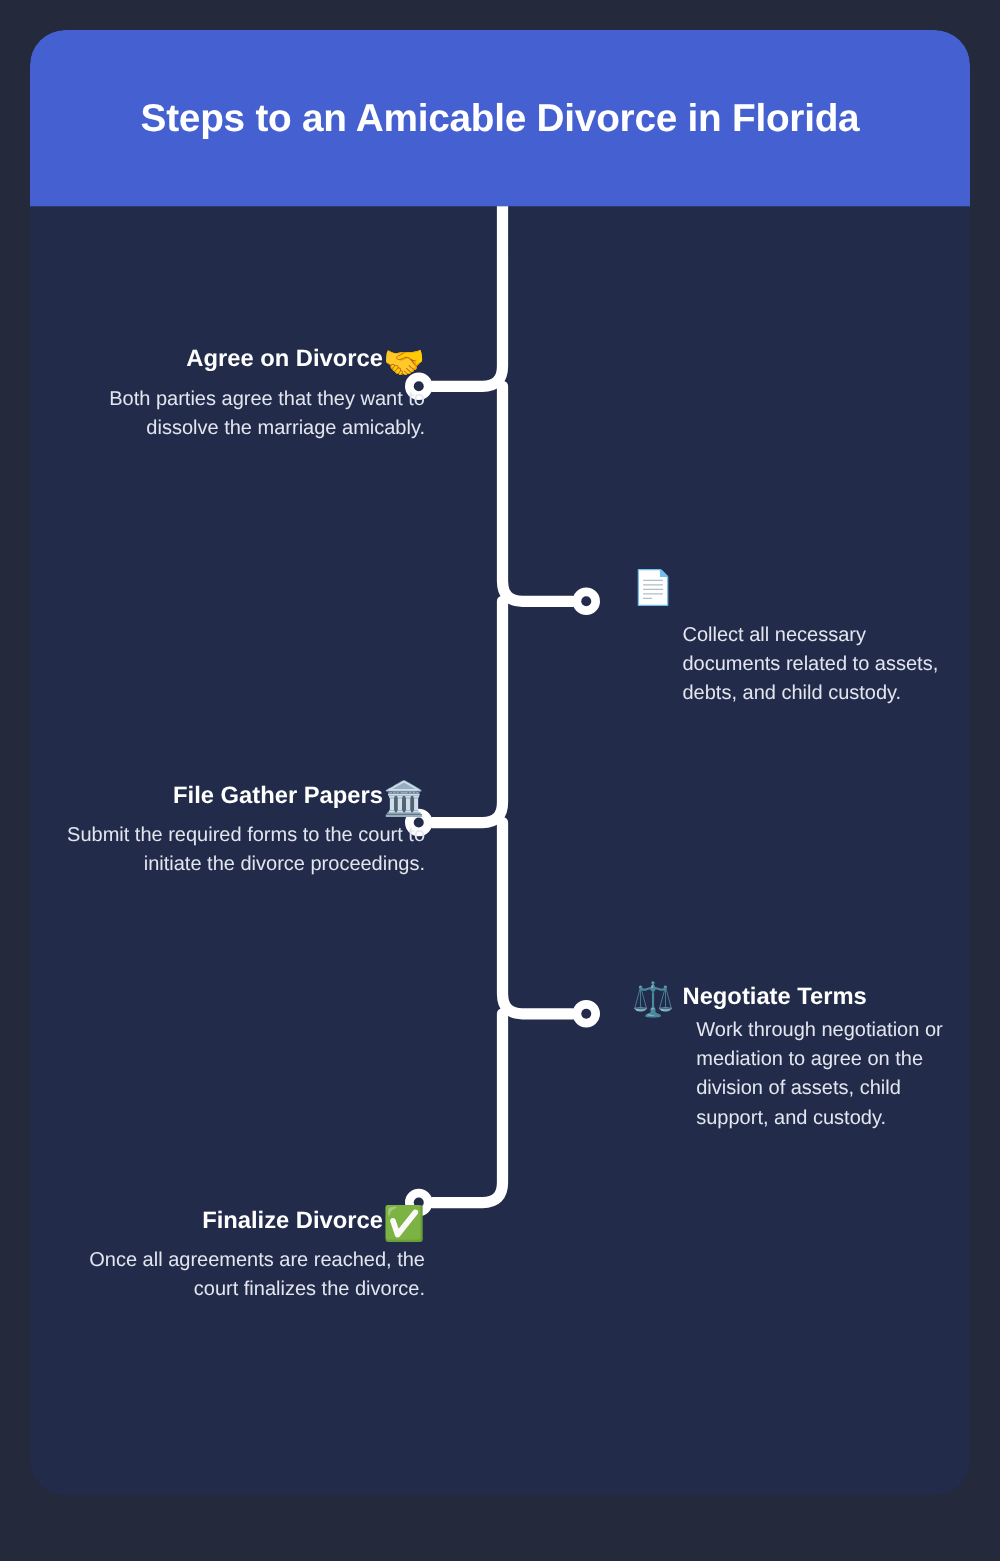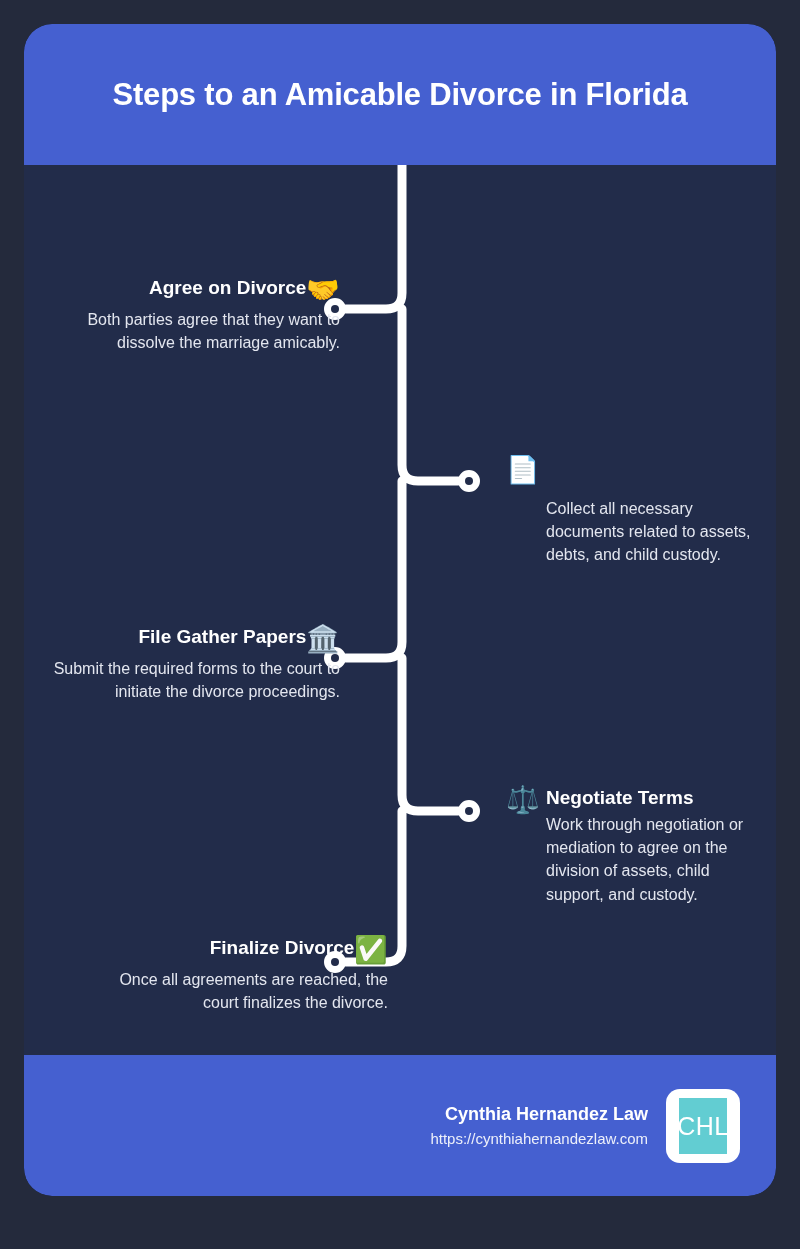--- a/index.html
+++ b/index.html
@@ -221,39 +221,28 @@
       </div>
       <div class="step-desc">Submit the required forms to the court to initiate the divorce proceedings.</div>
     </div>
 
     <div class="node" style="left:434px; top:635px;"></div>
     <div class="step right" style="top:622px; left:522px;">
       <div class="step-head">
         <span class="step-emoji" style="position:absolute; left:-40px; top:0;">⚖️</span>
         <span class="step-title">Negotiate Terms</span>
       </div>
-      <div class="step-desc" style="width:218px;">Work through negotiation or mediation to agree on the division of assets, child support, and custody.</div>
+      <div class="step-desc" style="width:218px;margin-left:11px;">Work through negotiation or mediation to agree on the division of assets, child support, and custody.</div>
     </div>
 
     <div class="node" style="left:300px; top:786px;"></div>
-    <div class="step left" style="top:772px;margin-left:48px;">
+    <div class="step left" style="top:801px;">
       <div class="step-head">
         <span class="step-title">Finalize Divorce</span>
         <span class="step-emoji">✅</span>
       </div>
       <div class="step-desc">Once all agreements are reached, the court finalizes the divorce.</div>
     </div>
 
   </div>
 
-  <div class="footer">
-    <div class="footer-text">
-      <div class="footer-brand">Cynthia Hernandez Law</div>
-      <div class="footer-url">https://cynthiahernandezlaw.com</div>
-    </div>
-    <div class="logo">
-      <div class="logo-inner">
-        <div class="logo-mark">CHL</div>
-      </div>
-    </div>
-  </div>
 
 </div>
 
 </body></html>

